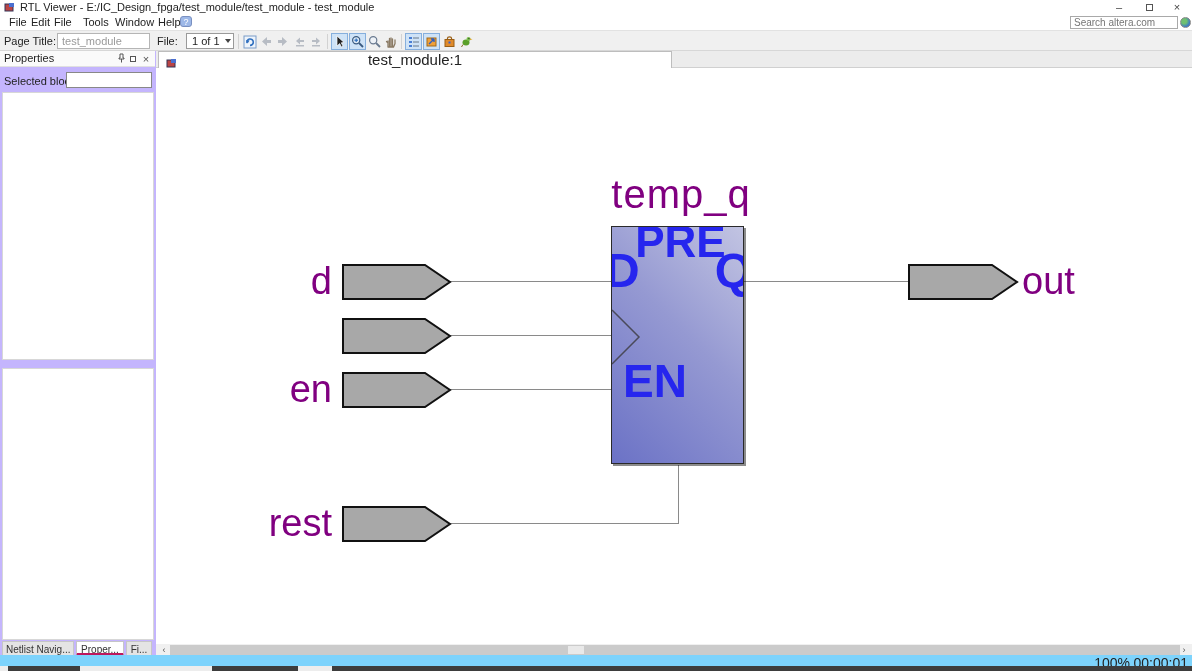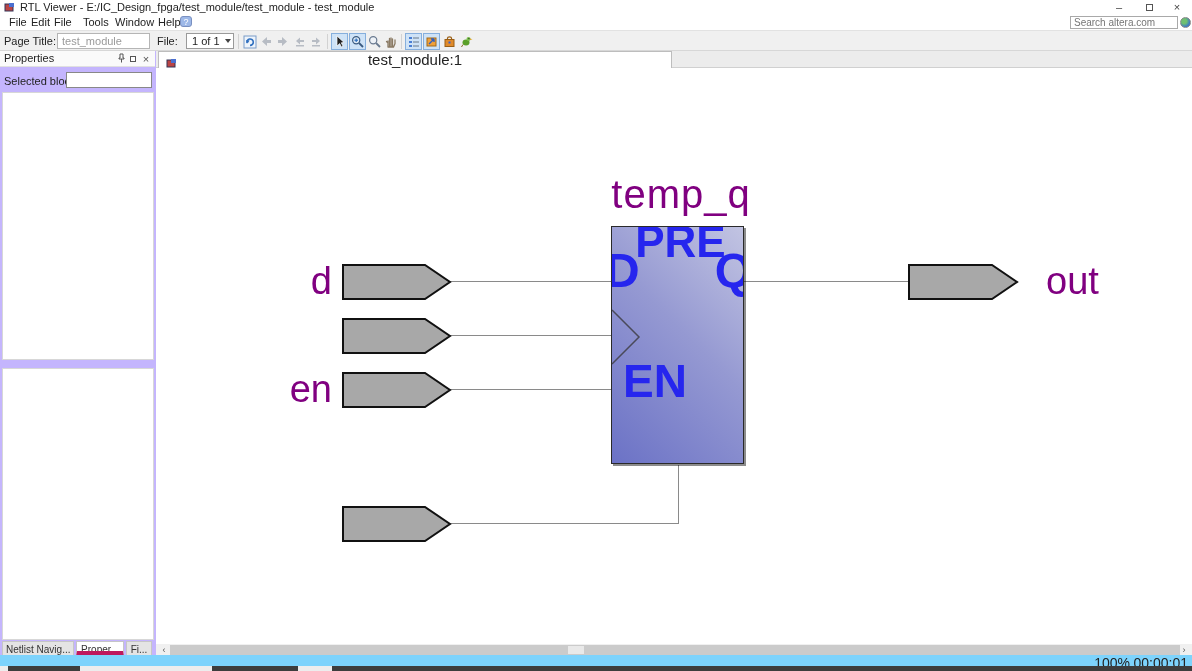--- a/index.html
+++ b/index.html
@@ -42,21 +42,21 @@
   #float-icon .sq { display:inline-block; width:6px; height:6px; border:1px solid #555; background:#fff; }
   #selblock-row { position:absolute; left:0; top:20px; width:155px; height:20px; font-size:11px; color:#222; }
   #selblock-row .sbl { position:absolute; left:4px; top:4px; }
   #selblock-input { position:absolute; left:66px; top:1px; width:86px; height:16px; border:1px solid #888; background:#fff; font-size:11px; font-family:"Liberation Sans", sans-serif; }
   .propbox { position:absolute; left:2px; width:152px; background:#fff; border:1px solid #d7d7d7; }
   #propbox1 { top:41px; height:268px; }
   #propbox2 { top:317px; height:272px; }
   
   #docktabs { position:absolute; left:0; top:590px; width:156px; height:16px; font-size:10px; color:#333; }
   .dtab { position:absolute; top:0; height:16px; background:#e4e4e4; border:1px solid #c6c6c6; text-align:center; line-height:15px; overflow:hidden; white-space:nowrap; padding:0 3px; }
-  .dtab.active { background:#ffffff; border-bottom:6px solid #be185d; }
+  .dtab.active { background:#ffffff; border-bottom:4px solid #be185d; }
   #dtab-0 { left:2px; width:72px; }
   #dtab-1 { left:76px; width:48px; }
   #dtab-2 { left:126px; width:26px; }
 
   
   #tabbar { position:absolute; left:156px; top:51px; width:1036px; height:17px; background:#ececec; border-bottom:1px solid #d0d0d0; }
   #doc-tab { position:absolute; left:2px; top:0; width:514px; height:17px; background:#fff; border:1px solid #bdbdbd; border-bottom:none; font-size:15px; color:#222; text-align:center; line-height:16px; }
   #doc-tab .chip { position:absolute; left:7px; top:3px; width:11px; height:10px; }
 
   
@@ -284,21 +284,22 @@
     <svg class="pin" style="left:186px; top:437px;" width="110" height="38">
         <polygon points="1,2 83,2 108,19 83,36 1,36" fill="#a8a8a8" stroke="#111" stroke-width="2"></polygon>
       </svg>
 
     <svg class="pin" style="left:752px; top:195px;" width="112" height="38">
         <polygon points="1,2 84,2 109,19 84,36 1,36" fill="#a8a8a8" stroke="#111" stroke-width="2"></polygon>
       </svg>
 
     <div class="netlabel inlabel" style="top:194px;">d</div>
     <div class="netlabel inlabel" style="top:302px;">en</div>
-    <div class="netlabel" style="left:890px; top:194px;">out</div>
+    <div class="netlabel inlabel" style="top:436px;">rest</div>
+    <div class="netlabel" style="left:866px; top:194px;">out</div>
 
     <div id="ff-block">
       <span class="porttext" id="port-pre">PRE</span>
       <span class="porttext" id="port-d">D</span>
       <span class="porttext" id="port-q">Q</span>
       <span class="porttext" id="port-en">EN</span>
       <svg id="clk-chevron" width="30" height="56">
           <polyline points="1,1 28,28 1,55" fill="none" stroke="#4a4a5a" stroke-width="1.5"></polyline>
         </svg>
     </div>

